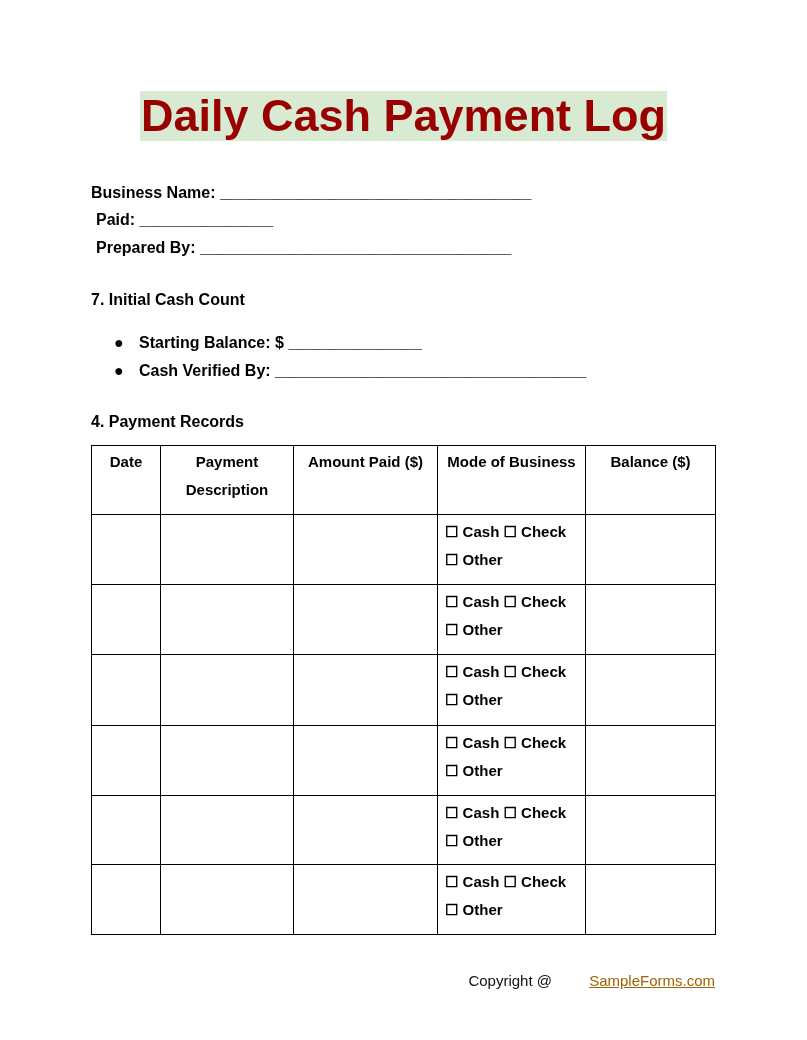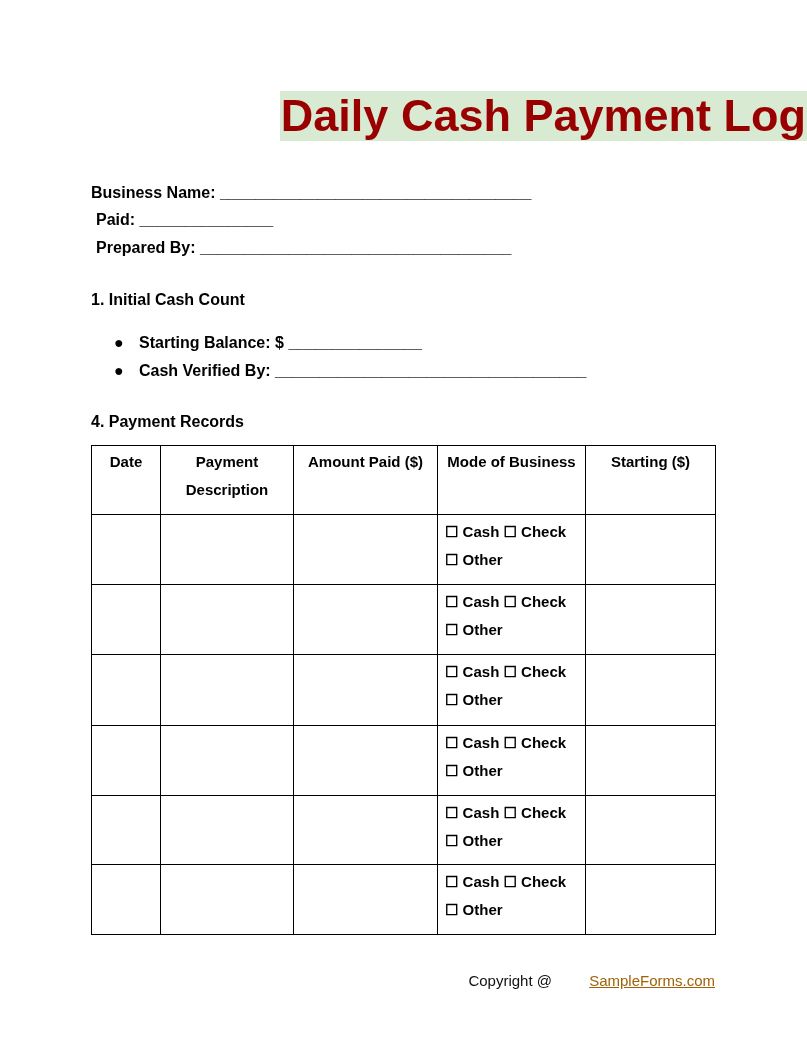--- a/index.html
+++ b/index.html
@@ -1,18 +1,18 @@
 <!DOCTYPE html>
 <html><head>
   <meta charset="utf-8">
   <style>
     html, body { margin: 0; padding: 0; background: #ffffff; }
     body { width: 807px; height: 1040px; position: relative; overflow: hidden;
       font-family: "Liberation Sans", sans-serif; color: #000; }
-    .title-wrap { position: absolute; top: 91px; left: 0; width: 807px; text-align: right; }
+    .title-wrap { position: absolute; top: 91px; left: 0; width: 807px; text-align: center; }
     .title { display: inline-block; background: #d9ead3; color: #990000;
       font-weight: bold; font-size: 45px; line-height: 50px; padding: 0 1px; }
     .field { position: absolute; font-weight: bold; font-size: 16px; line-height: 20px; white-space: pre; }
     .section { position: absolute; left: 91px; font-weight: bold; font-size: 16px; line-height: 20px; }
     .bullet { position: absolute; left: 114px; font-size: 16px; line-height: 20px; }
     .bullet-text { position: absolute; left: 139px; font-weight: bold; font-size: 16px; line-height: 20px; white-space: pre; }
     table { position: absolute; left: 91px; top: 445px; border-collapse: collapse; table-layout: fixed; }
     td, th { border: 1px solid #000; vertical-align: top; font-size: 15px; font-weight: bold; padding: 0; }
     th { text-align: center; line-height: 28px; padding-top: 2px; }
     td.mode { padding: 3px 0 0 7px; line-height: 28px; white-space: nowrap; }
@@ -23,21 +23,21 @@
 <body>
 
 <div class="title-wrap">
   <span class="title">Daily Cash Payment Log</span>
 </div>
 
 <div class="field" style="left:91px; top:183px;text-align:right;">Business Name: ___________________________________</div>
 <div class="field" style="left:96px; top:210px;">Paid: _______________</div>
 <div class="field" style="left:96px; top:238px;">Prepared By: ___________________________________</div>
 
-<div class="section" style="top:290px;">1. Initial Cash Count</div>
+<div class="section" style="top:290px;">7. Initial Cash Count</div>
 
 <span class="bullet" style="top:333px;">●</span>
 <div class="bullet-text" style="top:333px;text-align:center;">Starting Balance: $ _______________</div>
 <span class="bullet" style="top:361px;">●</span>
 <div class="bullet-text" style="top:361px;">Cash Verified By: ___________________________________</div>
 
 <div class="section" style="top:412px;">4. Payment Records</div>
 
 <table>
   <colgroup>
@@ -46,21 +46,21 @@
       <col style="width:144px">
       <col style="width:148px">
       <col style="width:130px">
   </colgroup>
   <tbody>
       <tr style="height:69px;">
     <th>Date</th>
     <th>Payment Description</th>
     <th>Amount Paid ($)</th>
     <th>Mode of Business</th>
-    <th>Starting ($)</th>
+    <th>Balance ($)</th>
   </tr>
   <tr style="height:70px;">
     <td></td>
     <td></td>
     <td></td>
     <td class="mode">
       <div>☐ Cash ☐ Check</div>
       <div>☐ Other</div>
     </td>
     <td></td>

